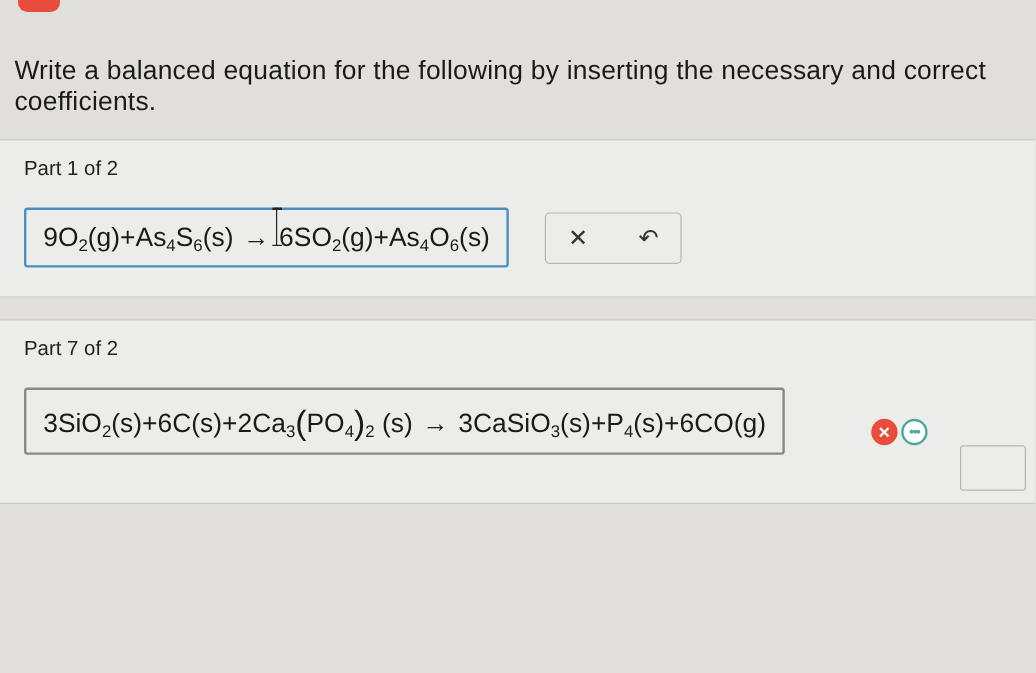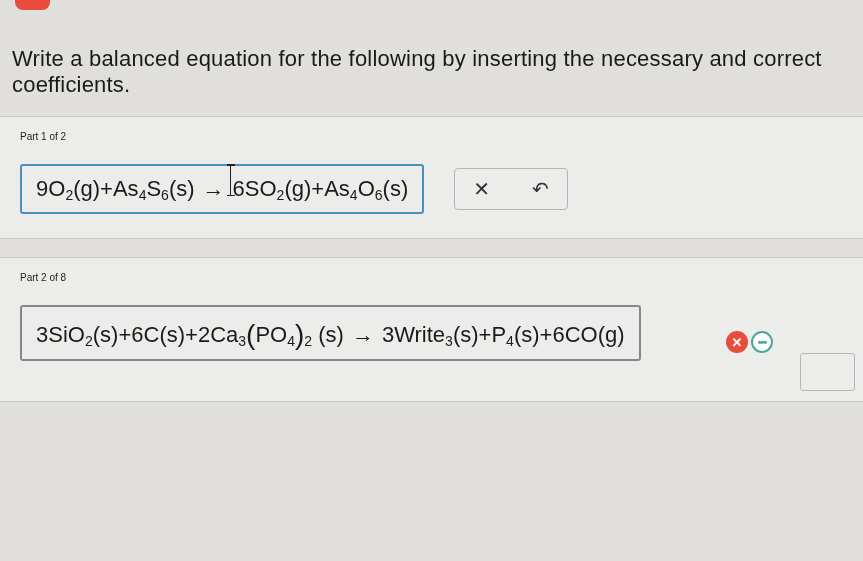--- a/index.html
+++ b/index.html
@@ -33,21 +33,21 @@
     }
     .part-container {
       background: #ececea;
       border-top: 1px solid #c8c8c6;
       border-bottom: 1px solid #c8c8c6;
       margin-bottom: 18px;
       padding: 14px 20px 24px 20px;
       position: relative;
     }
     .part-label {
-      font-size: 10px;
+      font-size: 17px;
       color: #222;
       margin-bottom: 22px;
     }
     .equation-row {
       display: flex;
       align-items: center;
       gap: 30px;
     }
     .equation-box {
       display: inline-flex;
@@ -182,21 +182,21 @@
       </span>
     </div>
     <div class="controls-box">
       <span class="ctrl-btn">✕</span>
       <span class="ctrl-btn">↶</span>
     </div>
   </div>
 </div>
 
 <div class="part-container" style="padding-bottom:40px;">
-  <div class="part-label">Part 2 of 8</div>
+  <div class="part-label">Part 7 of 2</div>
 
   <div class="status-icons p2">
     <div class="icon-circle icon-x">✕</div>
     <div class="icon-circle icon-dots">•••</div>
   </div>
 
   <div class="equation-row">
     <div class="equation-box part2">
       <span class="eq-text">
         <span>3</span>
@@ -212,21 +212,21 @@
         <span>Ca</span>
         <span class="sub">3</span>
         <span class="paren-big">(</span>
         <span>PO</span>
         <span class="sub">4</span>
         <span class="paren-big">)</span>
         <span class="sub">2</span>
         &nbsp;(<span>s</span>)
         <span class="arrow">→</span>
         <span>3</span>
-        <span>Write</span>
+        <span>CaSiO</span>
         <span class="sub">3</span>
         (<span>s</span>)
         <span> + </span>
         <span>P</span>
         <span class="sub">4</span>
         (<span>s</span>)
         <span> + </span>
         <span>6</span>
         <span>CO</span>
         (<span>g</span>)

